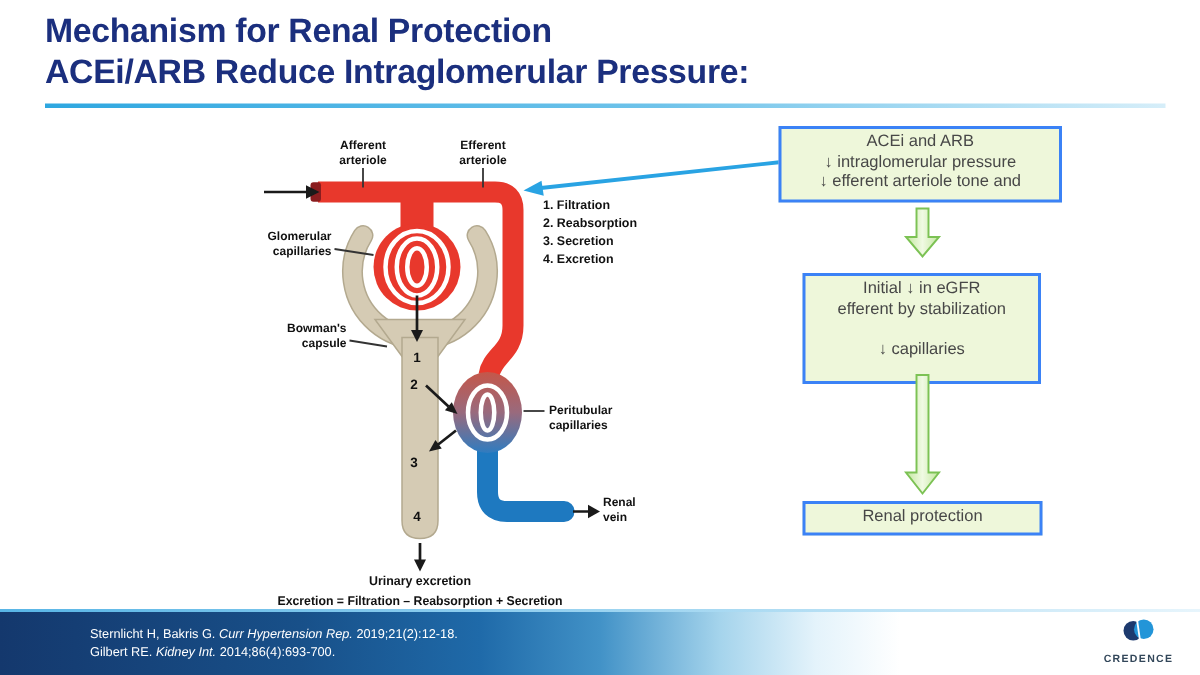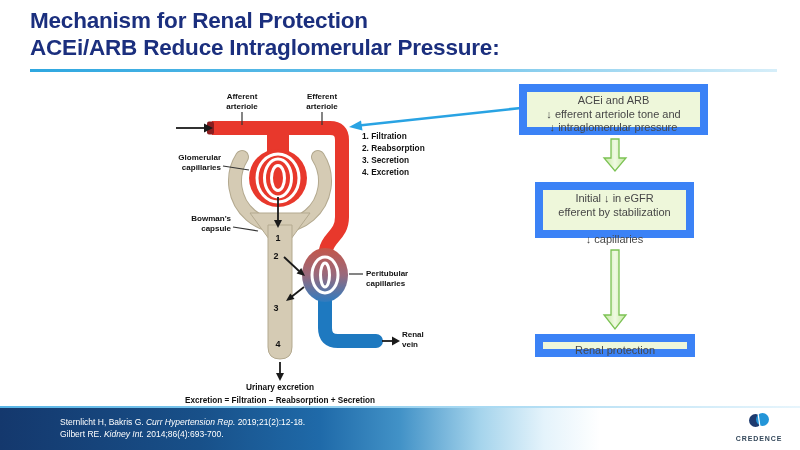--- a/index.html
+++ b/index.html
@@ -7,25 +7,25 @@
          font-family:"Liberation Sans",sans-serif;}
   
   .title{position:absolute;left:30px;top:7px;font-size:22.5px;font-weight:bold;
          color:#1b2f7e;line-height:27px;letter-spacing:-0.2px;}
   .rule{position:absolute;left:30px;top:69px;width:747px;height:3px;
         background:linear-gradient(90deg,#2ea7e0 0%,#6fc3ea 55%,#d6eef9 100%);}
   
   .diagram{position:absolute;left:170px;top:85px;}
   .blue-arrow{position:absolute;left:345px;top:98px;}
   
-  .fbox{position:absolute;box-sizing:border-box;background:#eef7da;border:8px solid #3b82f6;
+  .fbox{position:absolute;box-sizing:border-box;background:#eef7da;border:2px solid #3b82f6;
         color:#474747;font-size:11px;text-align:center;}
   .fbox .bl{min-height:13.5px;line-height:13.5px;white-space:nowrap;}
   .box1{left:519px;top:84px;width:189px;height:51px;padding-top:2px;}
-  .box2{left:535px;top:182px;width:159px;height:56px;padding-top:2px;}
+  .box2{left:535px;top:182px;width:159px;height:74px;padding-top:2px;}
   .box3{left:535px;top:334px;width:160px;height:23px;}
   .box3 .bl{line-height:16px;min-height:16px;}
   .garrow{position:absolute;}
   .ga1{left:600px;top:138px;}
   .ga2{left:600px;top:249px;}
   
   .footer-topline{position:absolute;left:0;top:405.5px;width:800px;height:2.5px;
         background:linear-gradient(90deg,#58b5e6 0%,#a8d9f2 60%,#e7f5fc 100%);}
   .footer{position:absolute;left:0;top:408px;width:800px;height:57px;
         background:linear-gradient(90deg,#14386d 0%,#185089 25%,#1f6aa9 40%,#4292c7 50%,#a5d4ec 60%,#e4f3fb 68%,#ffffff 75%);}
@@ -123,22 +123,22 @@
     <text x="110" y="318" font-size="8.5px" font-weight="bold" fill="#111" text-anchor="middle" textLength="190" lengthAdjust="spacingAndGlyphs">Excretion = Filtration – Reabsorption + Secretion</text>
   </svg>
 
   <svg class="blue-arrow" width="180" height="36" viewBox="0 0 180 36">
     <line x1="176" y1="10" x2="14" y2="27.5" stroke="#29a3e3" stroke-width="2.6"></line>
     <polygon points="4,29 16,22.5 17.5,32.5" fill="#29a3e3"></polygon>
   </svg>
 
   <div class="fbox box1">
     <div class="bl">ACEi and ARB</div>
+    <div class="bl">↓ intraglomerular pressure</div>
     <div class="bl">↓ efferent arteriole tone and</div>
-    <div class="bl">↓ intraglomerular pressure</div>
   </div>
 
   <svg class="garrow ga1" width="30" height="35" viewBox="0 0 30 35">
     <defs>
         <linearGradient id="gradA1" x1="0" y1="0" x2="1" y2="0">
       <stop offset="0%" stop-color="#c3e79f"></stop>
           <stop offset="50%" stop-color="#f0fae3"></stop>
           <stop offset="100%" stop-color="#c3e79f"></stop>
     </linearGradient>
       </defs>

